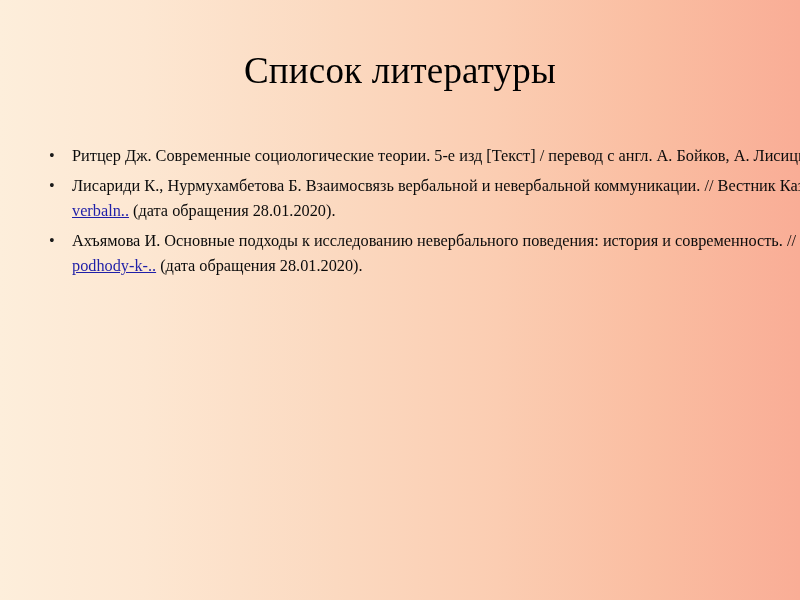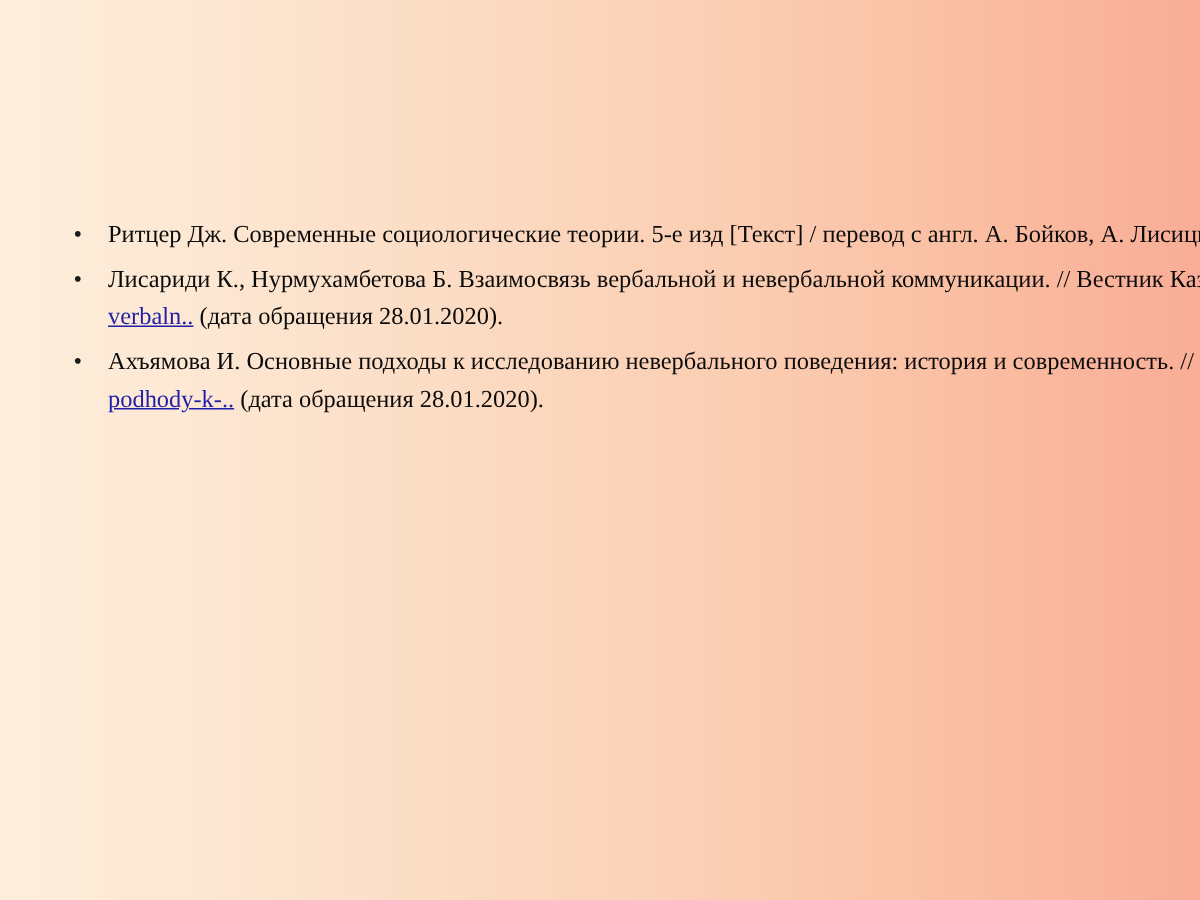--- a/index.html
+++ b/index.html
@@ -81,20 +81,21 @@
   }
   .nowrap-space {
     white-space: pre;
   }
 </style>
 </head>
 <body>
 
 <div id="slide">
 
+  <h1 id="slide-title">Список литературы</h1>
 
   <ul id="reference-list">
 
     <li class="ref-item">
       <span class="ref-bullet">•</span>
       <span class="ref-text"><span class="nowrap-space">Ритцер Дж. Современные социологические теории. 5-е изд [Текст] / перевод с англ. А. Бойков, А. Лисицына. — СПб.: Питер, 2002. — 688 с.</span></span>
     </li>
 
     <li class="ref-item">
       <span class="ref-bullet">•</span>

